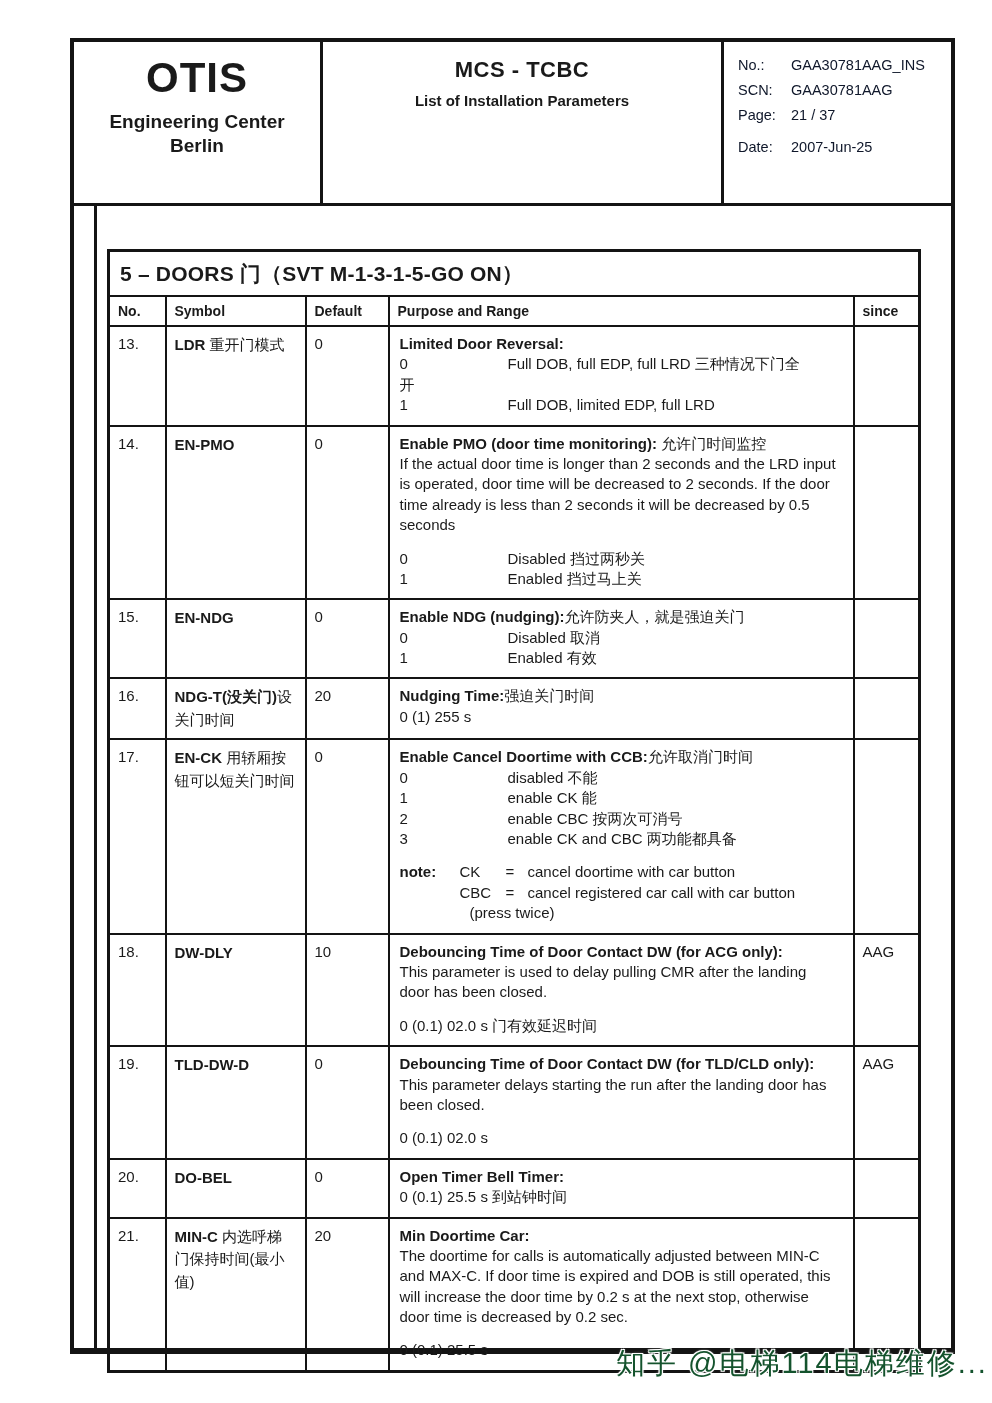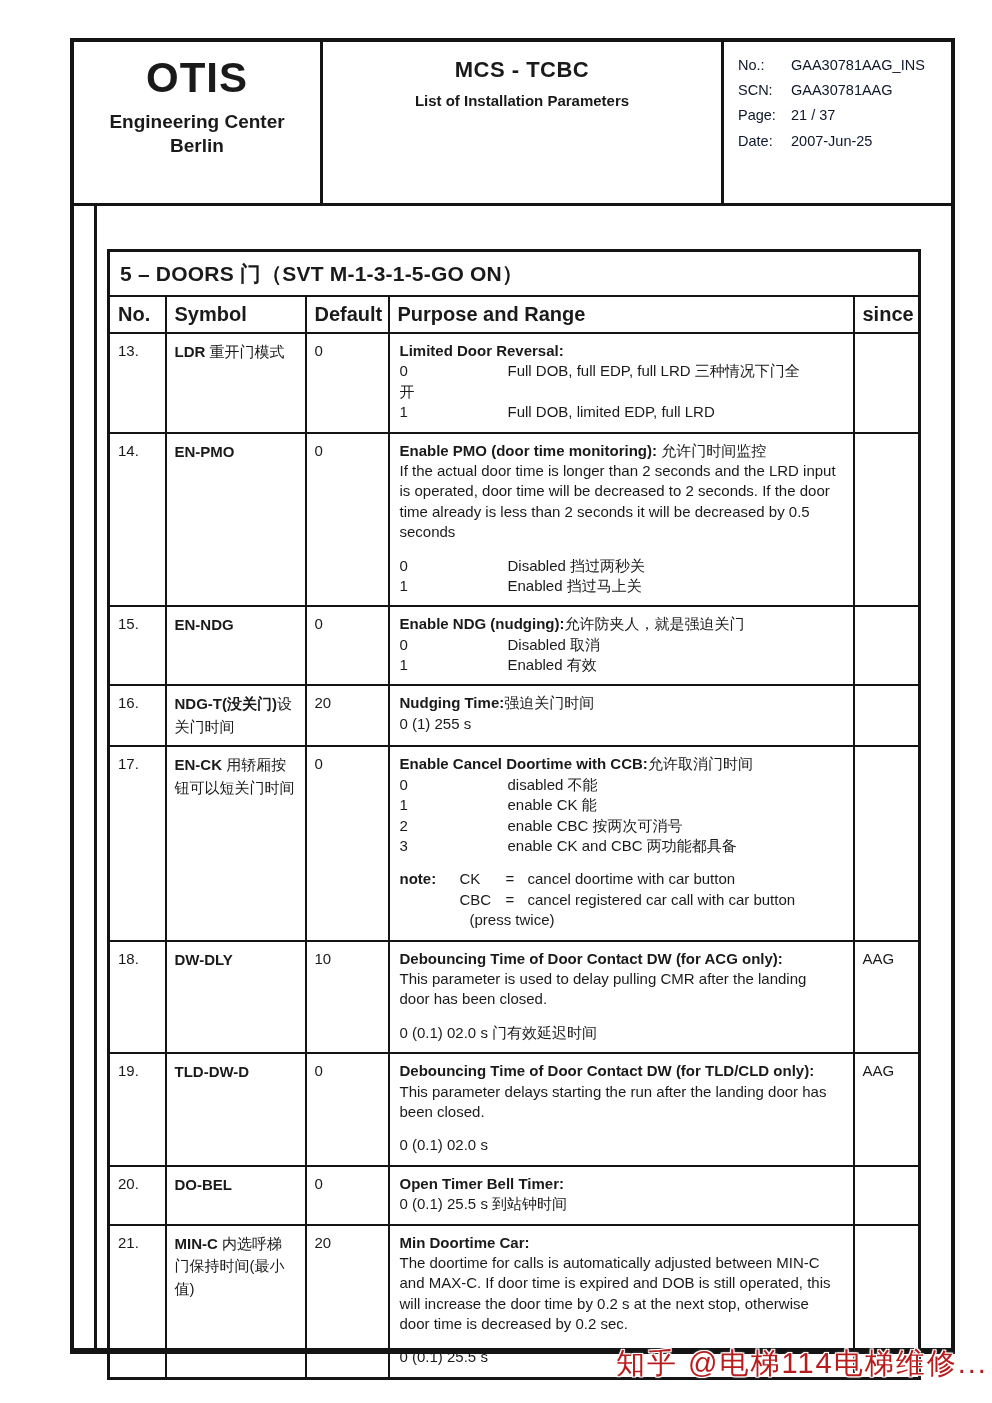--- a/index.html
+++ b/index.html
@@ -21,51 +21,51 @@
   .logo{margin-top:12px;font-size:42px;font-weight:bold;letter-spacing:1px;}
   .org{margin-top:8px;font-size:19px;font-weight:bold;text-align:center;line-height:1.25;}
   .h-mid{width:401px;flex:none;border-right:3px solid #141414;display:flex;flex-direction:column;box-sizing:border-box;}
   .h-mid-top{height:78px;flex:none;border-bottom:3px solid #141414;display:flex;align-items:center;justify-content:center;font-weight:bold;font-size:20px;box-sizing:border-box;}
   .h-mid-bot{flex:1;text-align:center;}
   .product{margin-top:15px;font-size:22px;font-weight:bold;letter-spacing:0.5px;}
   .subtitle{margin-top:9px;font-size:15px;font-weight:bold;}
   .h-right{flex:1;padding:15px 0 0 14px;font-size:14.5px;color:#0f172a;box-sizing:border-box;}
   .meta-line{margin-bottom:9px;white-space:nowrap;}
   .meta-line .ml{display:inline-block;width:53px;}
-  .meta-line.date{margin-top:10px;}
+  .meta-line.date{margin-top:16px;}
   
   .content{position:relative;flex:1;}
   .margin-line{position:absolute;left:20px;top:0;bottom:0;width:3px;background:#141414;}
   
   table.params{
     position:absolute;left:33px;top:43px;width:811px;
     border-collapse:collapse;table-layout:fixed;
     border:3px solid #141414;
     font-size:15px;
   }
   .params th,.params td{border:2px solid #141414;vertical-align:top;text-align:left;box-sizing:border-box;}
   .sec-title{font-size:21px;font-weight:bold;padding:8px 10px 7px 10px;border-bottom:3px solid #141414;letter-spacing:0.2px;}
-  .cols th{font-size:20px;font-weight:bold;padding:6px 8px;height:30px;}
+  .cols th{font-size:14px;font-weight:bold;padding:6px 8px;height:30px;}
   .params td{padding:7px 8px;line-height:1.36;}
   td.purpose{padding:7px 16px 9px 10px;}
   td.sym{line-height:1.5;}
   .b{font-weight:bold;}
   .pt{margin:0;}
   .pp{margin:0;}
   .opt .on{display:inline-block;width:108px;}
   .gap{height:13px;}
   .note{display:flex;}
   .note .nl{width:60px;flex:none;}
   .na{display:inline-block;width:46px;}
   .ne{display:inline-block;width:22px;}
   .nindent{padding-left:10px;}
   
   .watermark{
     position:absolute;left:616px;top:1344px;width:376px;height:44px;
-    font-size:29px;letter-spacing:2px;color:#b91c1c;white-space:nowrap;overflow:hidden;
+    font-size:29px;letter-spacing:2px;color:#14532d;white-space:nowrap;overflow:hidden;
     z-index:5;
     text-shadow:1px 1px 0 #fff,-1px -1px 0 #fff,1px -1px 0 #fff,-1px 1px 0 #fff,0 0 3px #fff;
   }
 </style>
 </head>
 <body>
 
 <div class="page">
   <div class="frame">
 

